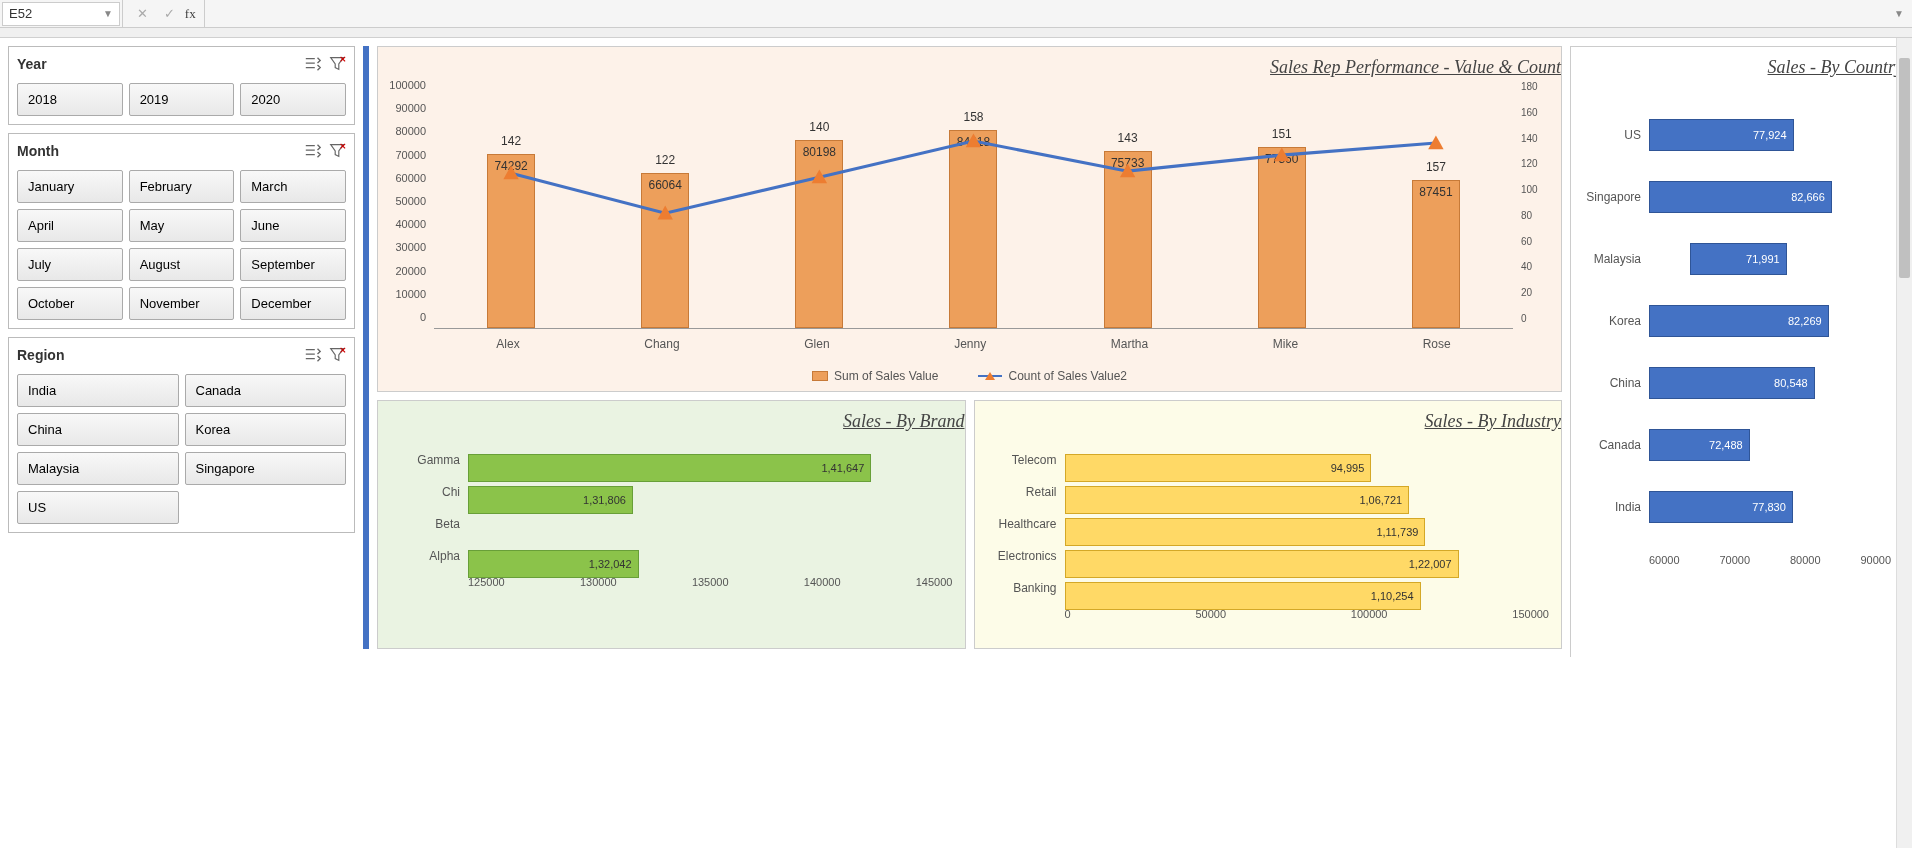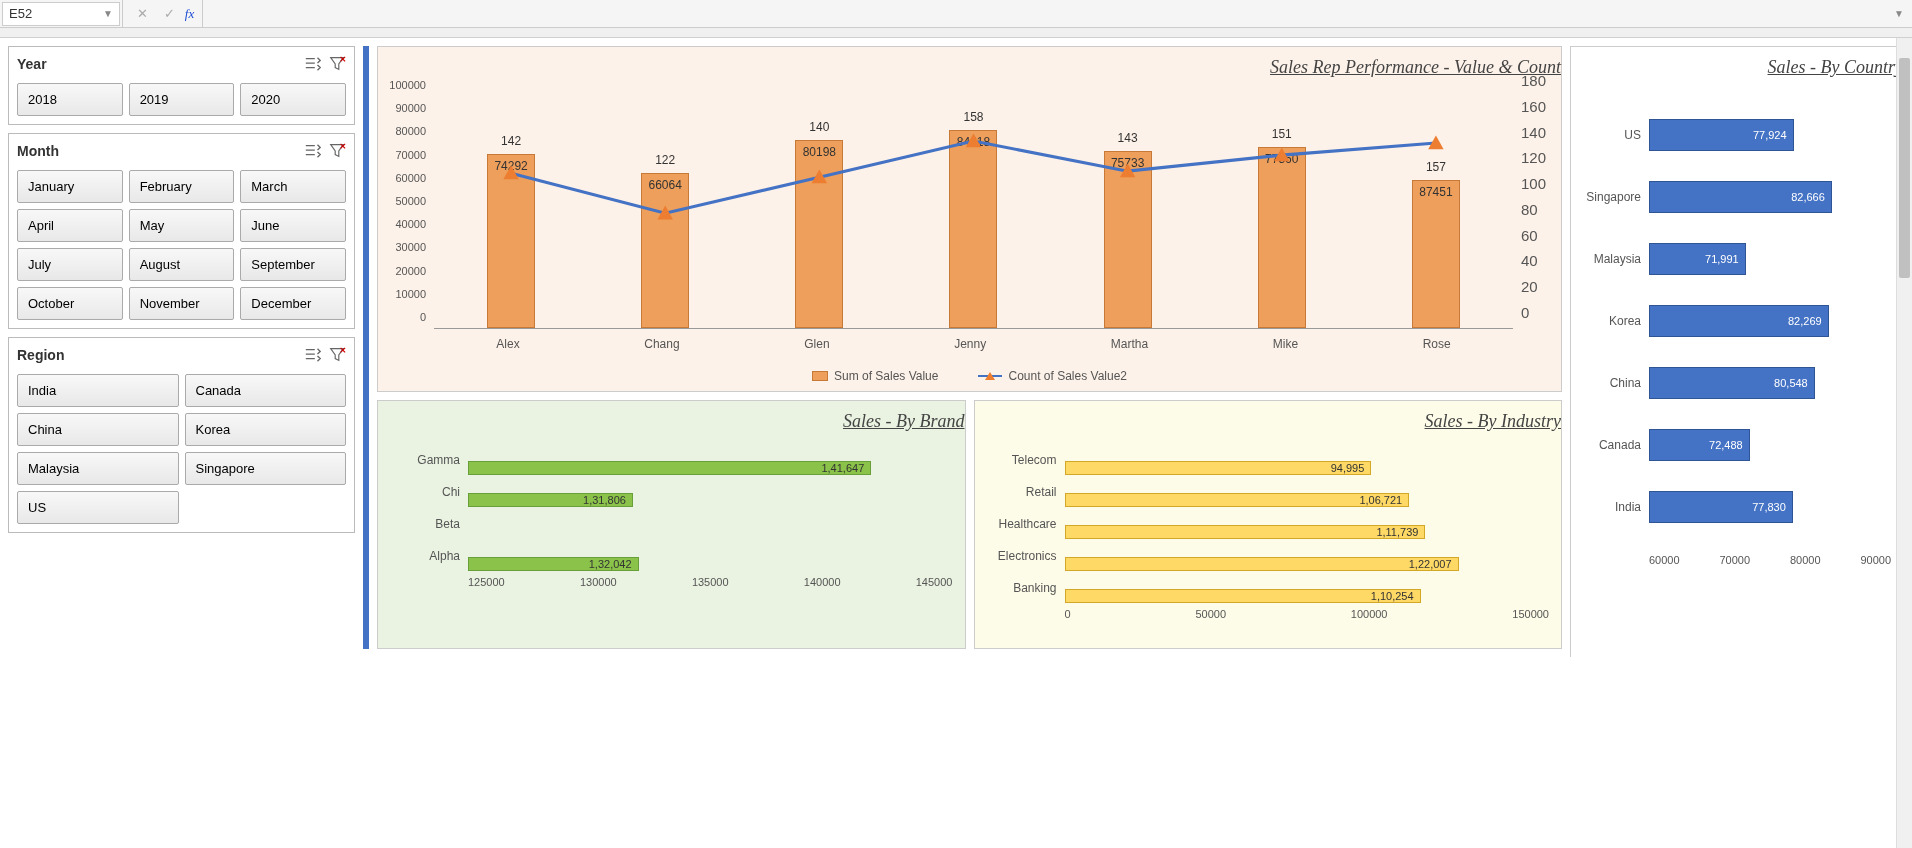--- a/index.html
+++ b/index.html
@@ -4,21 +4,21 @@
 <style>
 * { box-sizing: border-box; margin: 0; padding: 0; }
 body { font-family: 'Segoe UI', Arial, sans-serif; font-size: 13px; background: #fff; color: #333; }
 
 
 .formula-bar { display: flex; align-items: center; height: 28px; border-bottom: 1px solid #ccc; background: #f5f5f5; }
 .name-box { width: 118px; height: 24px; border: 1px solid #ccc; background: #fff; padding: 2px 6px; margin: 2px; display: flex; align-items: center; justify-content: space-between; }
 .name-box-arrow { color: #888; font-size: 10px; }
 .fx-controls { display: flex; align-items: center; gap: 4px; padding: 0 8px; border-left: 1px solid #ccc; border-right: 1px solid #ccc; height: 100%; }
 .fx-btn { color: #aaa; padding: 0 6px; cursor: default; }
-.fx-label { font-style: italic; font-family: 'Times New Roman', serif; color: #1d4ed8; }
+.fx-label { font-family: 'Times New Roman', serif; color: #404040; }
 .formula-input { flex: 1; height: 24px; border: none; background: transparent; padding: 0 6px; }
 .formula-expand { color: #888; padding: 0 8px; font-size: 10px; }
 
 .second-bar { height: 10px; background: #f0f0f0; border-bottom: 1px solid #d0d0d0; }
 
 
 .workspace { display: flex; padding: 8px; gap: 8px; background: #fff; }
 .slicer-col { width: 347px; display: flex; flex-direction: column; gap: 8px; }
 .divider-bar { width: 6px; background: #4472c4; }
 .chart-area { flex: 1; display: flex; flex-direction: column; gap: 8px; }
@@ -44,39 +44,39 @@
 
 .top-row { display: flex; gap: 8px; }
 .bottom-row { display: flex; gap: 8px; }
 
 
 .combo-chart { flex: 1; height: 346px; position: relative; }
 .combo-plot { position: absolute; left: 56px; right: 48px; top: 50px; bottom: 62px; }
 .y-axis-left { position: absolute; left: 4px; top: 50px; bottom: 62px; width: 48px; }
 .y-axis-right { position: absolute; right: 4px; top: 50px; bottom: 62px; width: 40px; }
 .y-tick { position: absolute; right: 4px; font-size: 11px; color: #555; transform: translateY(-50%); }
-.y-tick-r { position: absolute; left: 4px; font-size: 15px; color: #555; transform: translateY(-50%); }
+.y-tick-r { position: absolute; left: 4px; font-size: 10px; color: #555; transform: translateY(-50%); }
 .combo-bars { position: absolute; inset: 0; display: flex; justify-content: space-around; align-items: flex-end; border-bottom: 1px solid #999; }
 .combo-bar-g { display: flex; flex-direction: column; align-items: center; width: 14.28%; }
 .combo-bar { width: 48px; background: #ed9f5b; border: 1px solid #c77a38; position: relative; }
 .bar-val { position: absolute; top: 4px; width: 100%; text-align: center; font-size: 12px; color: #333; }
 .line-val { font-size: 12px; color: #333; }
 .combo-x-labels { position: absolute; left: 56px; right: 48px; bottom: 40px; display: flex; justify-content: space-around; font-size: 12px; color: #555; }
 .combo-legend { position: absolute; bottom: 8px; left: 0; right: 0; display: flex; justify-content: center; gap: 40px; font-size: 12px; color: #555; }
 .legend-item { display: flex; align-items: center; gap: 6px; }
 .legend-bar-sw { width: 16px; height: 10px; background: #ed9f5b; border: 1px solid #c77a38; }
 .legend-line-sw { width: 24px; height: 2px; background: #4472c4; position: relative; }
 .legend-line-sw::after { content: ''; position: absolute; left: 50%; top: 50%; width: 0; height: 0; border-left: 5px solid transparent; border-right: 5px solid transparent; border-bottom: 8px solid #ed7d31; transform: translate(-50%,-50%); }
 .combo-line-svg { position: absolute; inset: 0; pointer-events: none; }
 
 
 .hbar-chart { position: relative; padding: 6px 12px 28px 12px; }
 .hbar-row { display: flex; align-items: center; height: 32px; }
 .hbar-label { width: 78px; text-align: right; padding-right: 8px; font-size: 12px; color: #555; }
-.hbar-track { flex: 1; position: relative; height: 14px; margin-top: 16px; }
+.hbar-track { flex: 1; position: relative; height: 28px; margin-top: 16px; }
 .hbar-bar { height: 100%; display: flex; align-items: center; justify-content: flex-end; padding-right: 6px; font-size: 11px; }
 .hbar-green { background: #8bc34a; border: 1px solid #689f38; color: #333; }
 .hbar-yellow { background: #ffd966; border: 1px solid #d4a827; color: #333; }
 .hbar-blue { background: #4472c4; border: 1px solid #2f5597; color: #fff; }
 .hbar-x-axis { display: flex; margin-left: 78px; font-size: 11px; color: #555; justify-content: space-between; margin-top: 4px; }
 
 
 .country-chart { width: 334px; height: 624px; }
 .country-plot { padding: 20px 12px 10px 12px; }
 .country-row { display: flex; align-items: center; height: 62px; }
@@ -304,21 +304,21 @@
             </div>
             <div class="country-row">
               <div class="country-label">Singapore</div>
               <div class="country-track">
                 <div class="hbar-bar hbar-blue" style="width: 75.5533%; height: 100%;">82,666</div>
               </div>
             </div>
             <div class="country-row">
               <div class="country-label">Malaysia</div>
               <div class="country-track">
-                <div class="hbar-bar hbar-blue" style="width: 39.97%; height: 100%;">71,991</div>
+                <div class="hbar-bar hbar-blue" style="width: 39.97%; height: 100%; margin-left: 41px;">71,991</div>
               </div>
             </div>
             <div class="country-row">
               <div class="country-label">Korea</div>
               <div class="country-track">
                 <div class="hbar-bar hbar-blue" style="width: 74.23%; height: 100%;">82,269</div>
               </div>
             </div>
             <div class="country-row">
               <div class="country-label">China</div>

